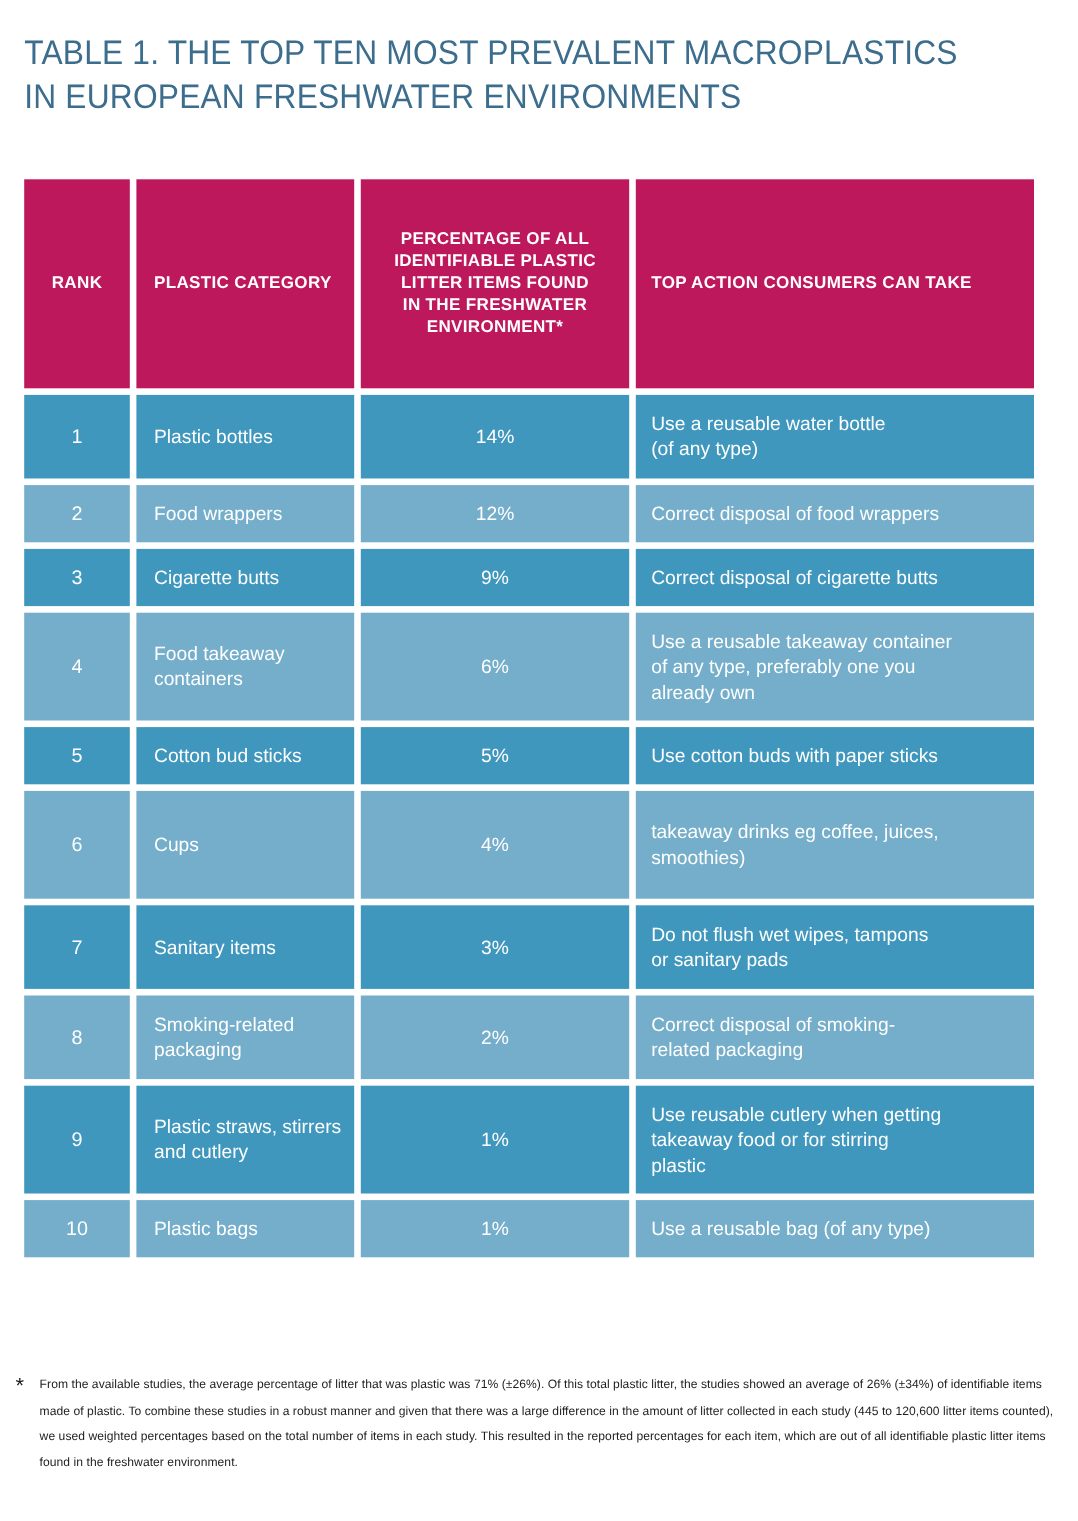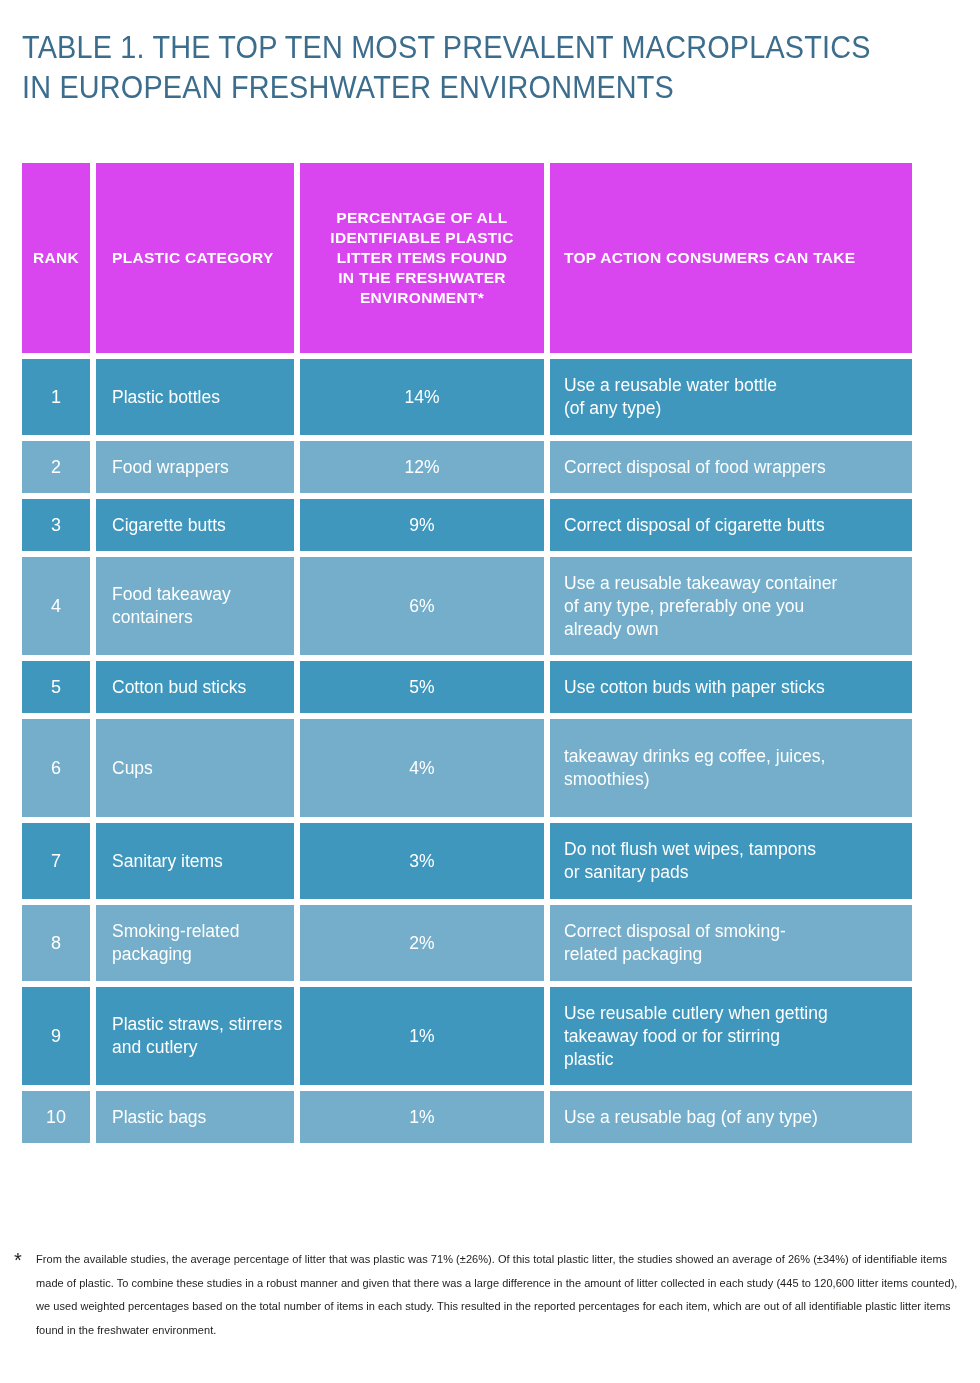--- a/index.html
+++ b/index.html
@@ -61,28 +61,28 @@
 
   .cell {
     box-sizing: border-box;
     color: #ffffff;
     display: flex;
     align-items: center;
     font-family: "Liberation Sans Narrow", "Liberation Sans", sans-serif;
   }
 
   
-  .c-rank   { width: 68px;  margin-right: 6px; justify-content: center; text-align: center; }
+  .c-rank   { width: 96px;  margin-right: 6px; justify-content: center; text-align: center; }
   .c-cat    { width: 198px; margin-right: 6px; padding: 0 16px; }
   .c-pct    { width: 244px; margin-right: 6px; justify-content: center; text-align: center; }
   .c-action { width: 362px; padding: 0 14px; }
 
   
   .header-row .cell {
-    background: #d946ef;
+    background: #be185d;
     height: 190px;
     font-weight: bold;
     font-size: 15.5px;
     line-height: 20px;
     letter-spacing: 0.3px;
     text-transform: uppercase;
   }
   .header-row .c-pct {
     flex-direction: column;
     justify-content: center;

